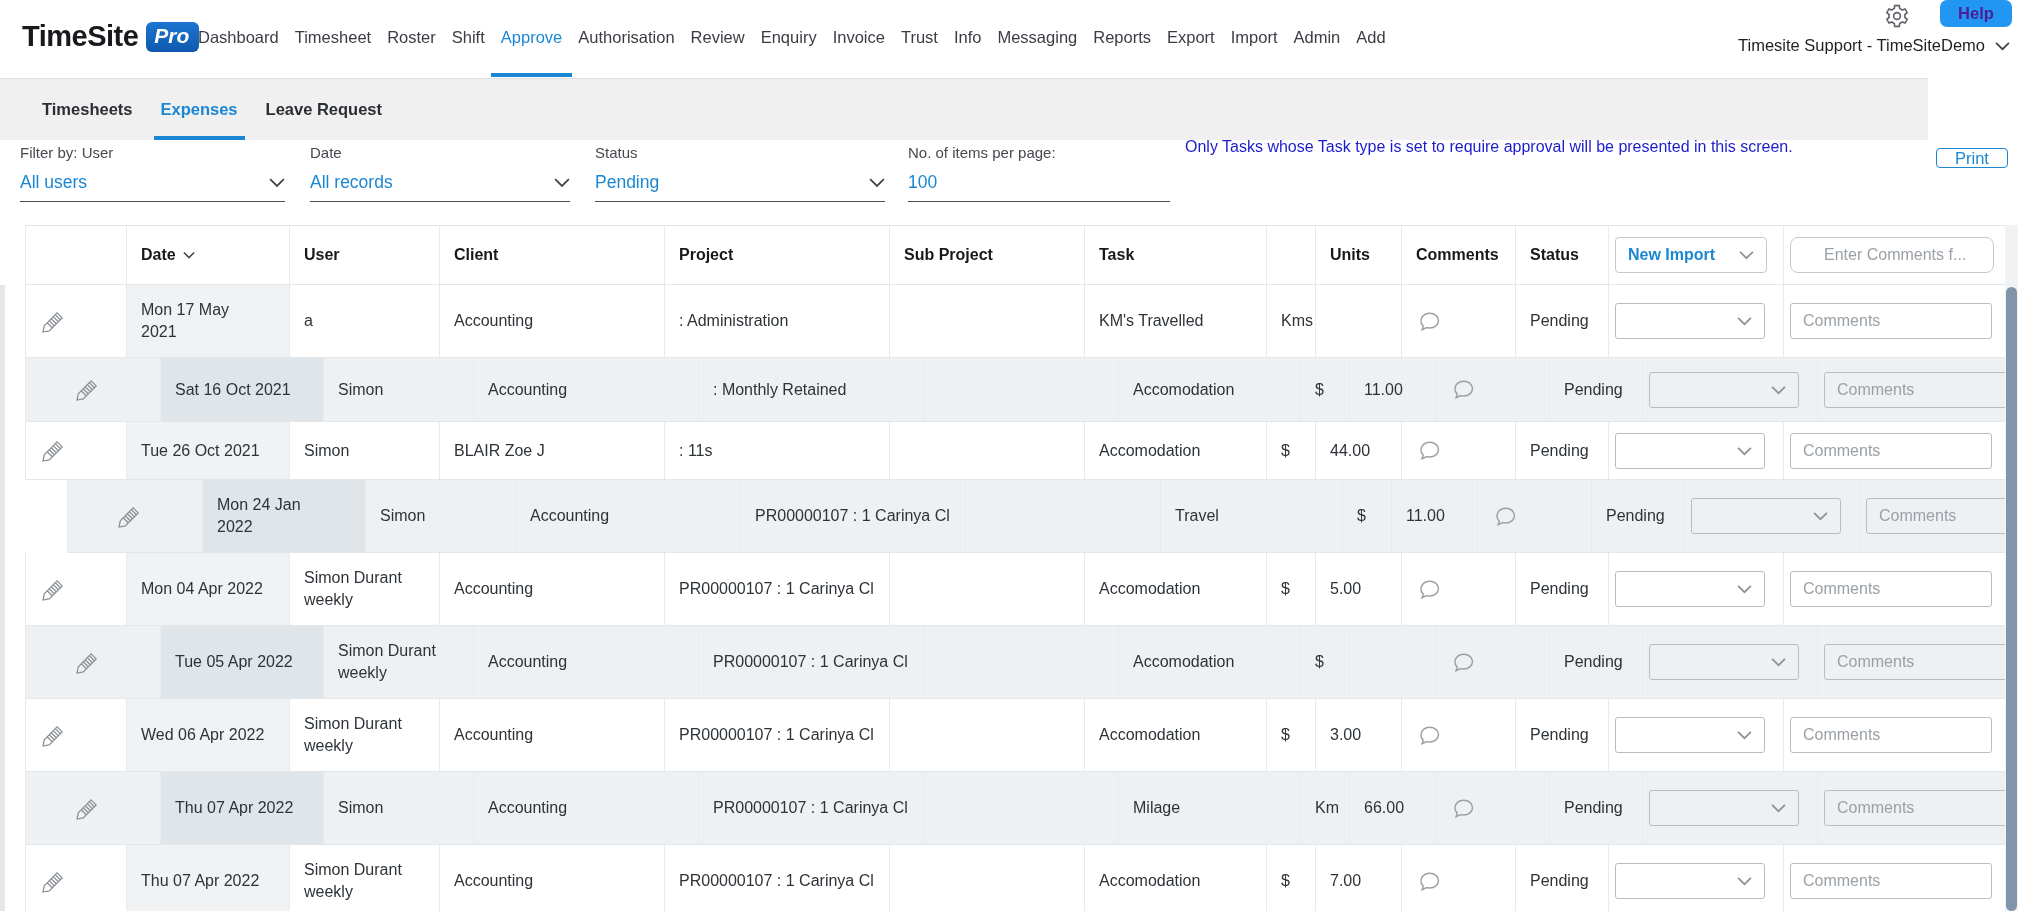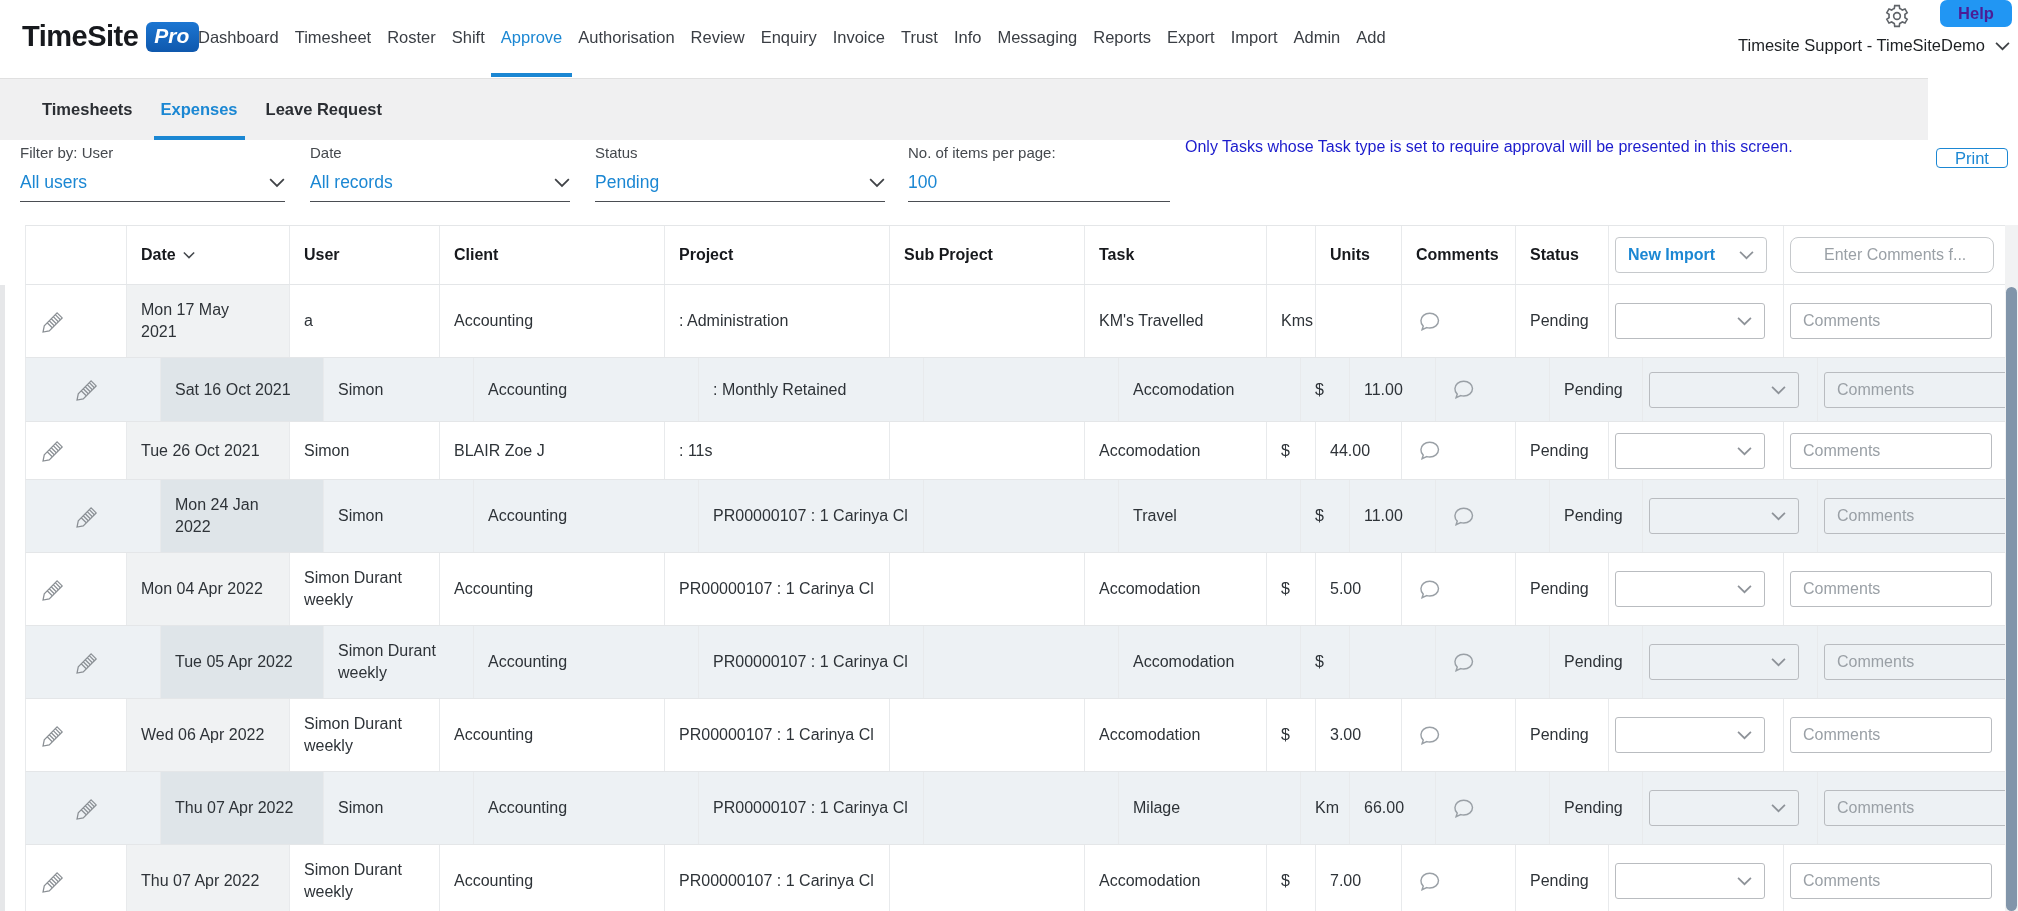--- a/index.html
+++ b/index.html
@@ -310,21 +310,21 @@
               <svg width="15" height="10" viewBox="0 0 14 9" fill="none" stroke="#8d9298" stroke-width="1.6">
                 <path d="M1 1.5l6 6 6-6"></path>
               </svg>
             </span>
           </div>
         </div>
         <div class="td" style="padding-left: 6px;">
           <input class="row-input" placeholder="Comments" style="">
         </div>
       </div>
-      <div class="trow even" style="height: 73px;">
+      <div class="trow even" style="height: 73px; margin-left: 42px;">
         <div class="td">
           <span class="icon-btn">
             <svg width="27" height="27" viewBox="0 0 24 24" fill="none" stroke="#8a8f94" stroke-width="1.1">
               <path d="M15.2 4.3l4.5 4.5L8.2 20.3l-5.5 1.1 1.1-5.5z"></path>
               <path d="M13.6 5.9l4.5 4.5M11.8 7.7l4.5 4.5M10 9.5l4.5 4.5M8.2 11.3l4.5 4.5M6.4 13.1l4.5 4.5"></path>
             </svg>
           </span>
         </div>
         <div class="td date-cell">Mon 24 Jan
 2022</div>

